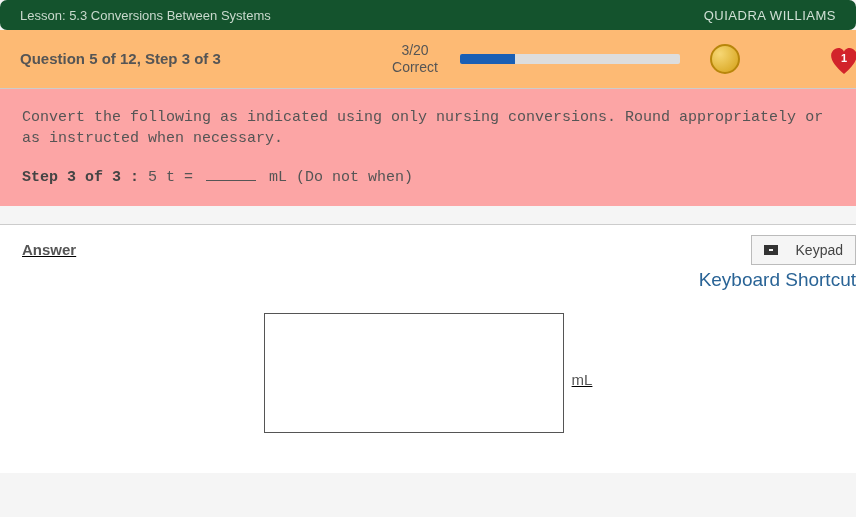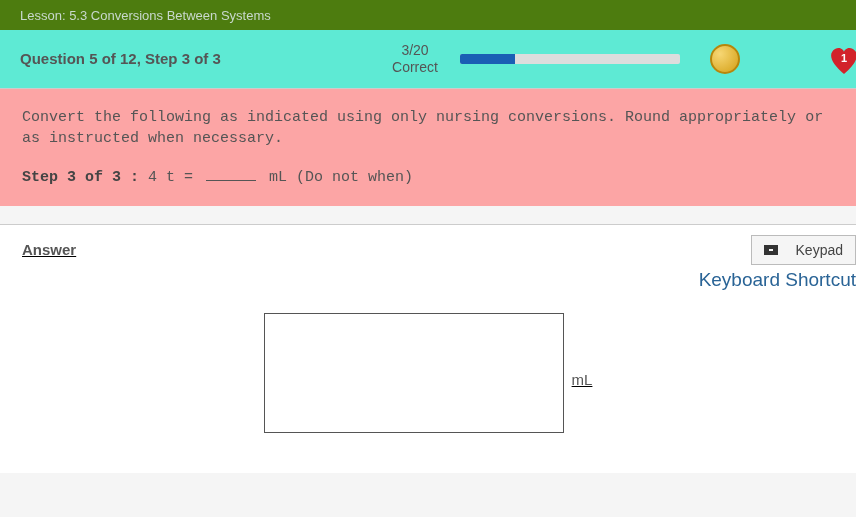--- a/index.html
+++ b/index.html
@@ -4,33 +4,34 @@
   <style>
     * { box-sizing: border-box; margin: 0; padding: 0; }
     body {
       font-family: Arial, sans-serif;
       background: #f5f5f5;
       width: 856px;
       height: 517px;
       overflow: hidden;
     }
     .header {
-      background: #4d7c0f;
+      background: #14532d;
       color: #fff;
       display: flex;
       align-items: center;
       justify-content: space-between;
       padding: 6px 20px;
       height: 30px;
       font-size: 13px;
+      border-radius: 7px;
     }
     .header-left { display: flex; gap: 30px; align-items: center; color: #c8d8cc; }
     .header-right { color: #d0e0d5; font-size: 13px; letter-spacing: 0.5px; }
     .question-bar {
-      background: #5eead4;
+      background: #fdba74;
       display: flex;
       align-items: center;
       padding: 12px 20px;
       border-bottom: 1px solid #ccc;
       position: relative;
     }
     .question-label {
       font-weight: bold;
       color: #555;
       font-size: 15px;
@@ -151,41 +152,42 @@
       text-align: right;
     }
   </style>
 </head>
 <body>
 
 <div class="header">
   <div class="header-left">
     <span>Lesson: 5.3 Conversions Between Systems</span>
   </div>
+  <div class="header-right">QUIADRA WILLIAMS</div>
 </div>
 
 <div class="question-bar">
   <div class="question-label">Question 5 of 12, Step 3 of 3</div>
   <div class="progress-label">
     <div>3/20</div>
     <div>Correct</div>
   </div>
   <div class="progress-track">
     <div class="progress-fill"></div>
   </div>
   <div class="coin"></div>
   <div class="heart">
     <span>1</span>
   </div>
 </div>
 
 <div class="content">
   <div>Convert the following as indicated using only nursing conversions.  Round appropriately or as instructed when necessary.</div>
   <div class="step-line">
-    <b>Step 3 of 3 :</b><span> 4 t = </span><span class="blank"></span><span> mL  (Do not when)</span>
+    <b>Step 3 of 3 :</b><span> 5 t = </span><span class="blank"></span><span> mL  (Do not when)</span>
   </div>
 </div>
 
 <div class="divider"></div>
 
 <div class="answer-section">
   <div class="answer-label">Answer</div>
   <button class="keypad-btn">
     <span class="keypad-icon"></span>
     <span>Keypad</span>

